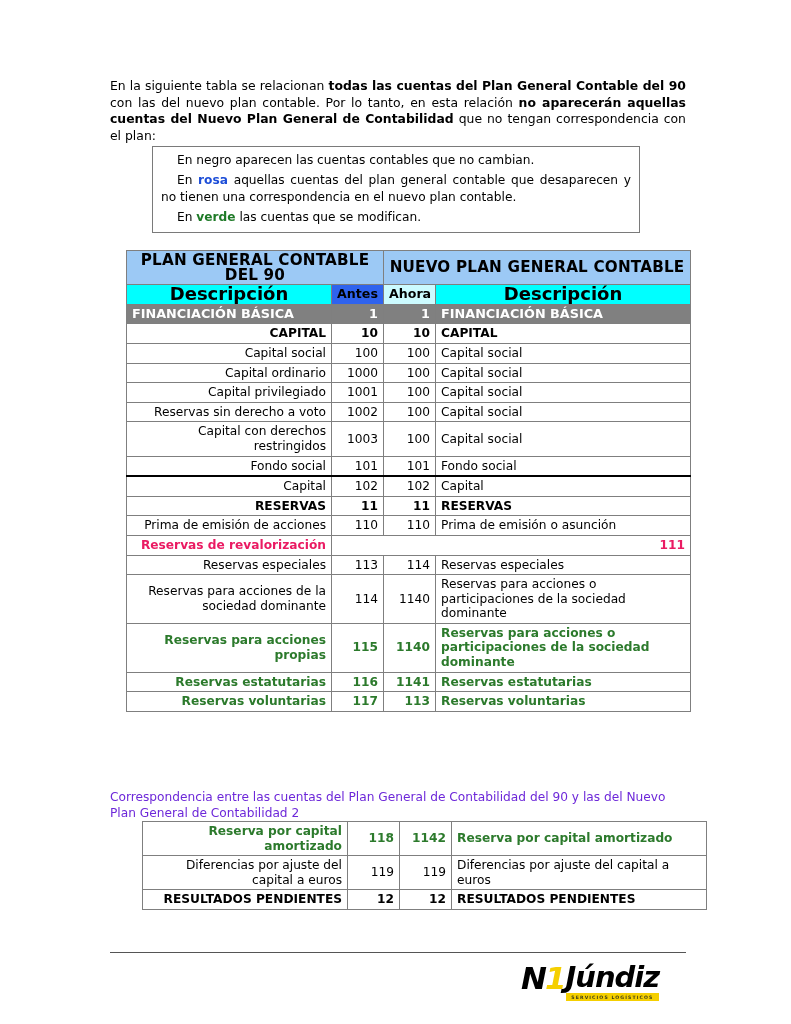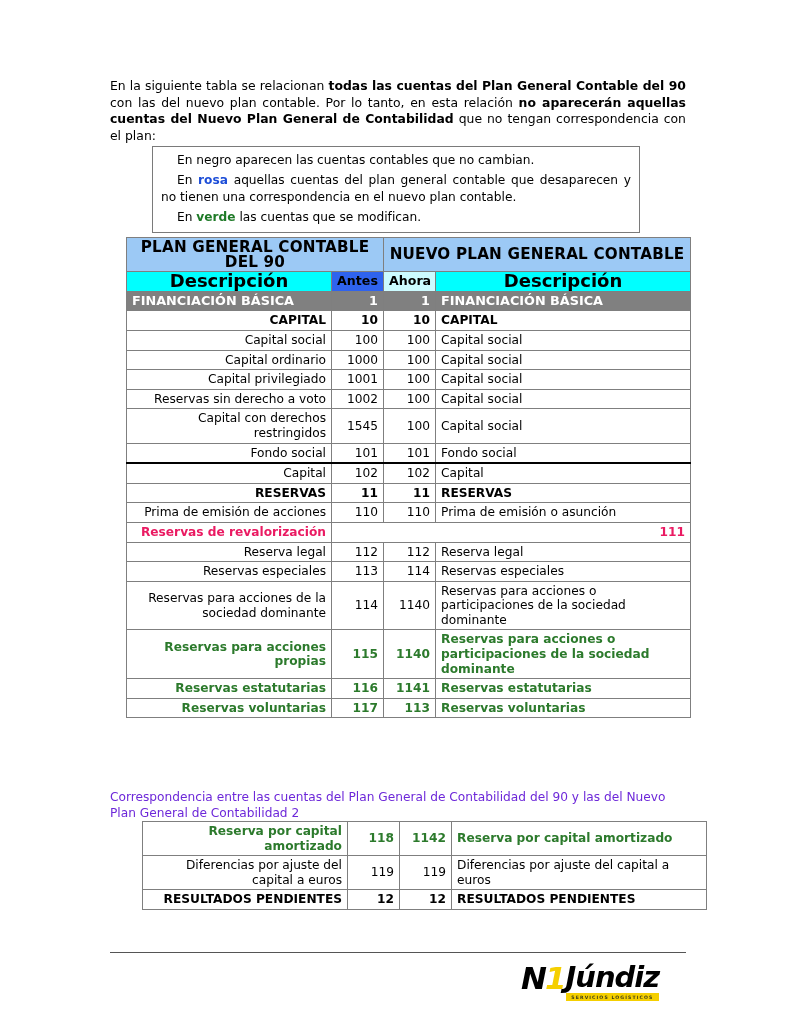--- a/index.html
+++ b/index.html
@@ -60,21 +60,21 @@
   .c-verde { color: #1e7a27; font-weight: bold; }
 
   
   .tbl {
     position: absolute;
     border-collapse: collapse;
     table-layout: fixed;
     font-size: 12.2px;
     background: #ffffff;
   }
-  .tbl.main  { left: 126px; top: 237px; width: 564px; }
+  .tbl.main  { left: 126px; top: 250px; width: 564px; }
   .tbl.lower { left: 142px; top: 821px; width: 564px; }
 
   .tbl td {
     border: 1px solid #7f7f7f;
     padding: 2px 5px;
     vertical-align: middle;
     line-height: 14.6px;
   }
 
   
@@ -263,21 +263,21 @@
           <td class="col-desc-right">Capital social</td>
         </tr>
         <tr>
           <td class="col-desc-left">Reservas sin derecho a voto</td>
           <td class="col-antes">1002</td>
           <td class="col-ahora">100</td>
           <td class="col-desc-right">Capital social</td>
         </tr>
         <tr>
           <td class="col-desc-left">Capital con derechos restringidos</td>
-          <td class="col-antes">1545</td>
+          <td class="col-antes">1003</td>
           <td class="col-ahora">100</td>
           <td class="col-desc-right">Capital social</td>
         </tr>
         <tr>
           <td class="col-desc-left">Fondo social</td>
           <td class="col-antes">101</td>
           <td class="col-ahora">101</td>
           <td class="col-desc-right">Fondo social</td>
         </tr>
         <tr>
@@ -294,26 +294,20 @@
         </tr>
         <tr>
           <td class="col-desc-left">Prima de emisión de acciones</td>
           <td class="col-antes">110</td>
           <td class="col-ahora">110</td>
           <td class="col-desc-right">Prima de emisión o asunción</td>
         </tr>
         <tr>
           <td class="col-desc-left rosa" style="text-align: right;">Reservas de revalorización</td>
           <td colspan="3" class="rosa" style="text-align: right;">111</td>
-        </tr>
-        <tr>
-          <td class="col-desc-left">Reserva legal</td>
-          <td class="col-antes">112</td>
-          <td class="col-ahora">112</td>
-          <td class="col-desc-right">Reserva legal</td>
         </tr>
         <tr>
           <td class="col-desc-left">Reservas especiales</td>
           <td class="col-antes">113</td>
           <td class="col-ahora">114</td>
           <td class="col-desc-right">Reservas especiales</td>
         </tr>
         <tr>
           <td class="col-desc-left">Reservas para acciones de la sociedad dominante</td>
           <td class="col-antes">114</td>

